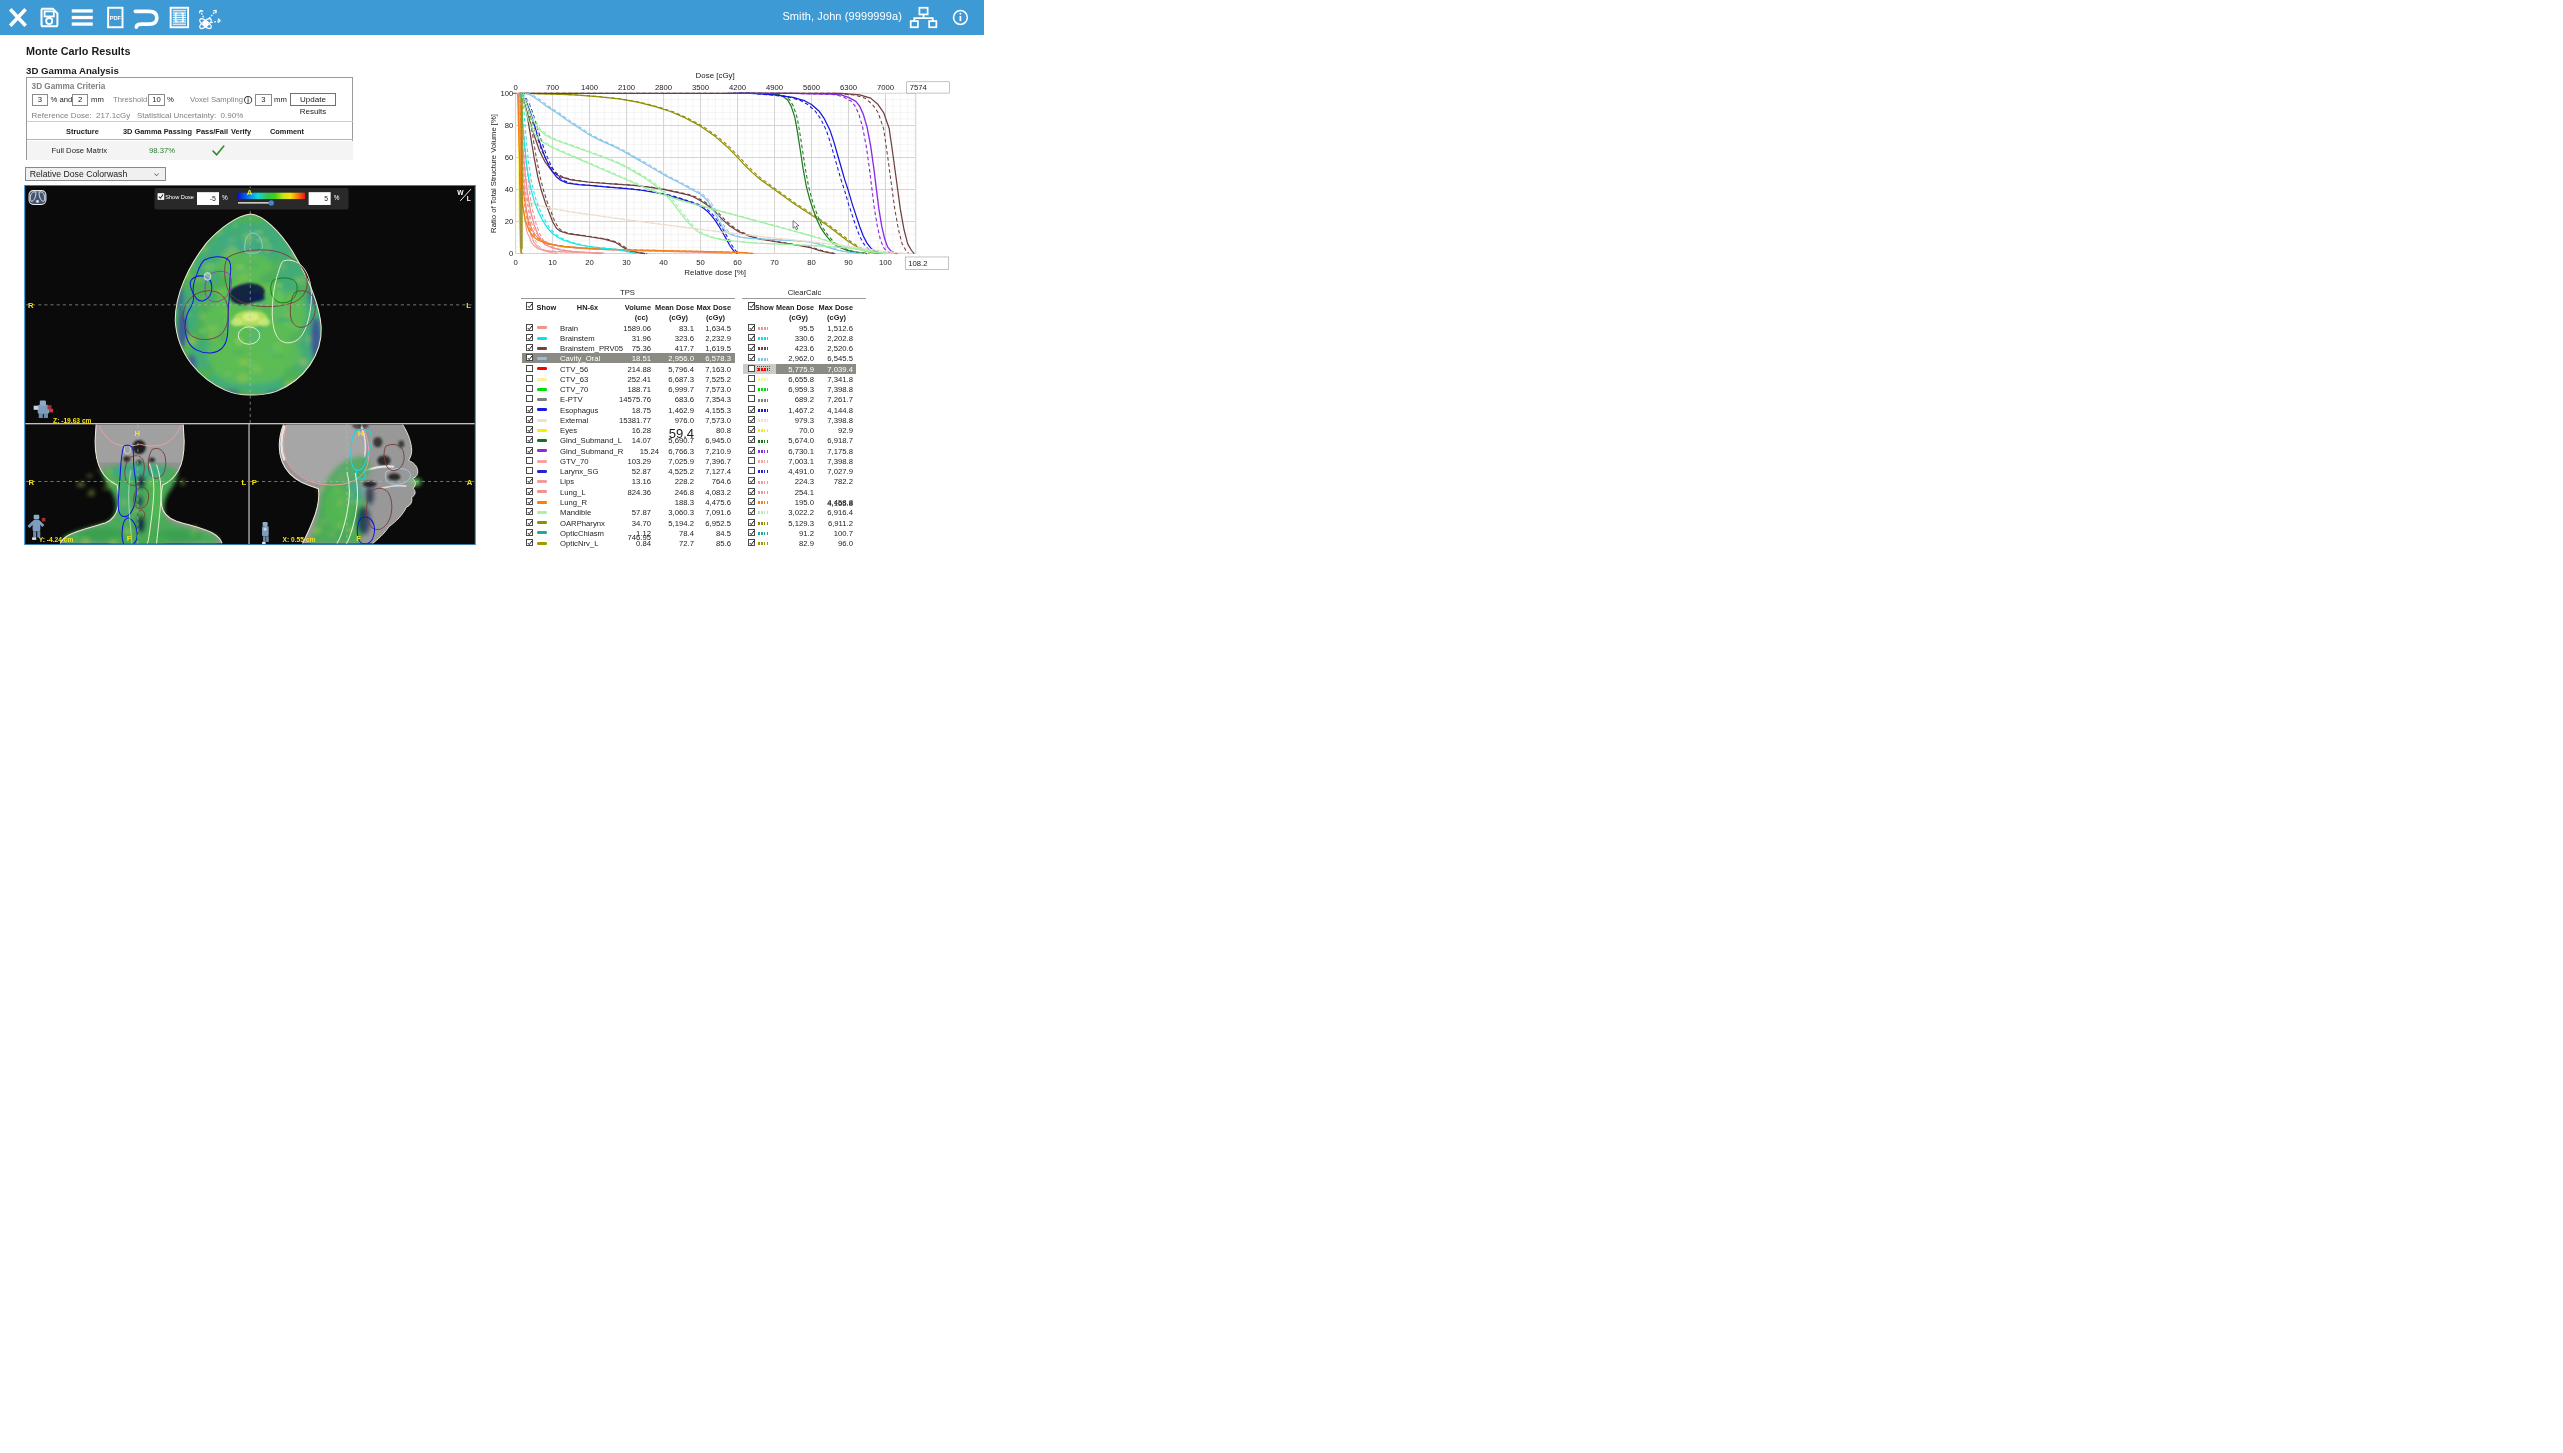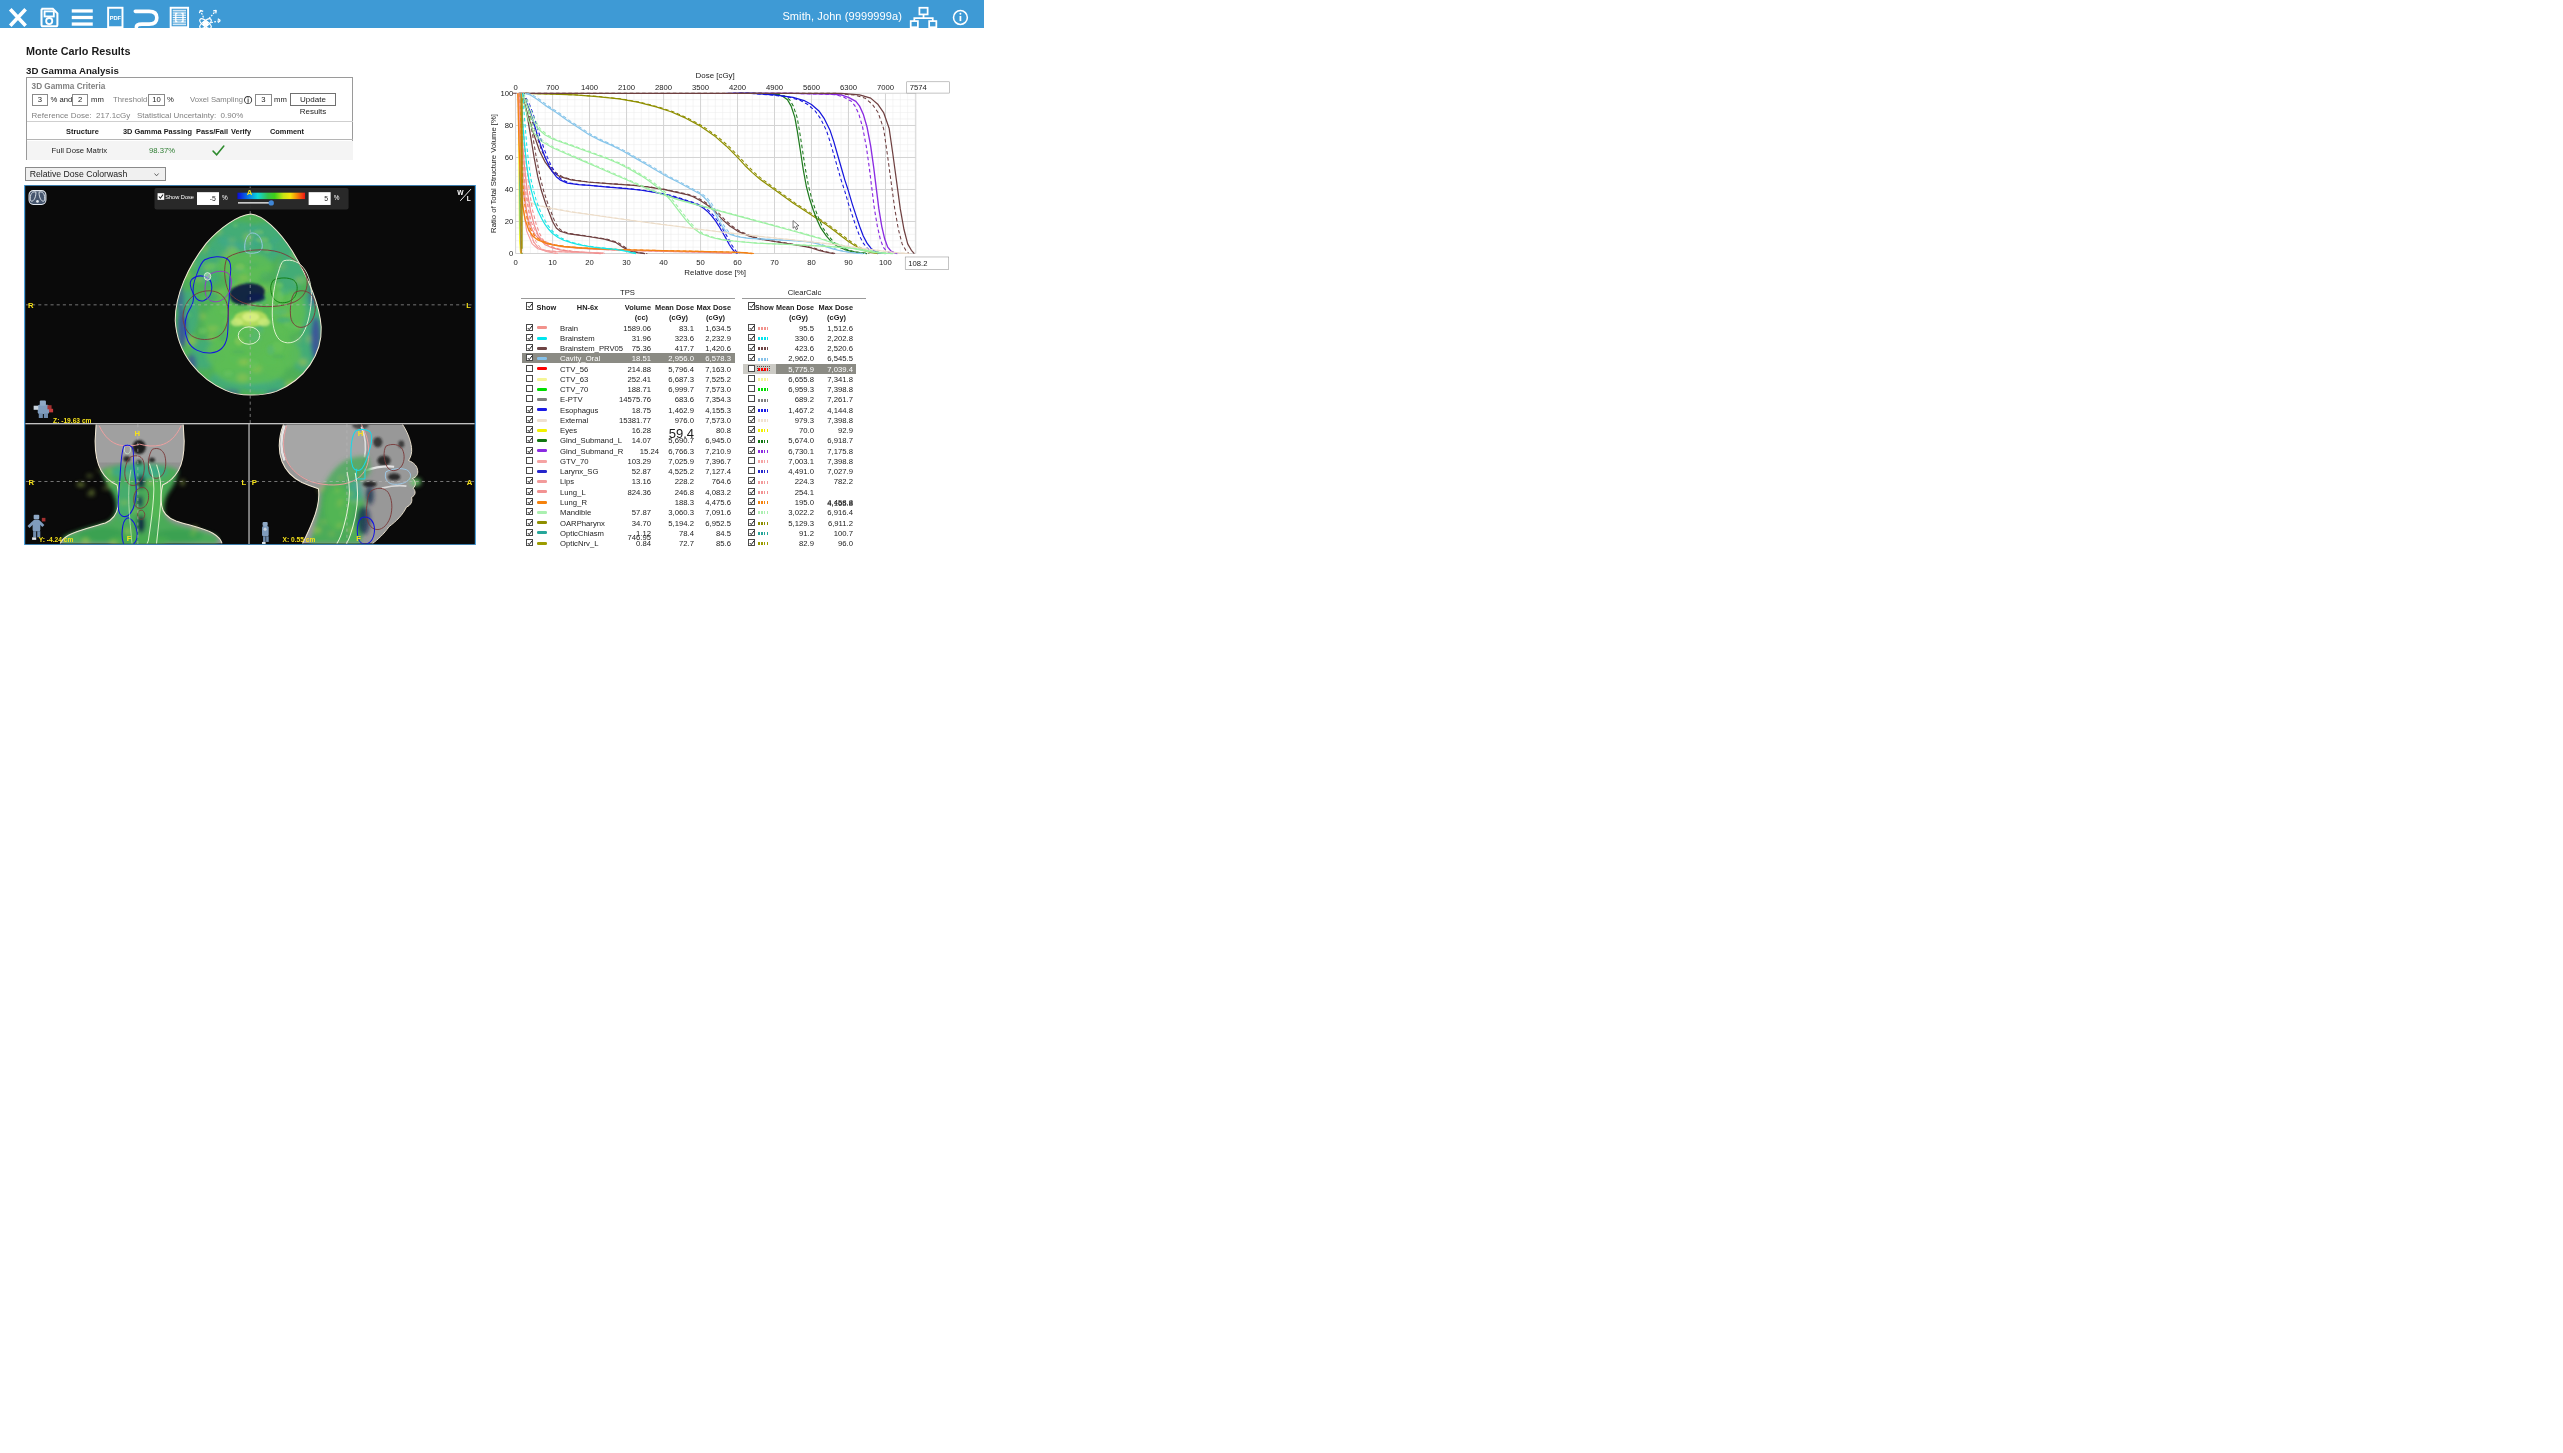--- a/index.html
+++ b/index.html
@@ -1,20 +1,20 @@
 <!DOCTYPE html>
 <html style="font-size:8.2px"><head>
 <meta charset="utf-8">
 <style>
 html,body{margin:0;padding:0;background:#fff;}
 *{box-sizing:border-box;font-family:"Liberation Sans",sans-serif;}
 #page{width:984px;height:554px;position:relative;overflow:hidden;background:#fff;}
 .abs{position:absolute;}
 
-#topbar{position:absolute;left:0;top:0;width:984px;height:28px;background:#3e9ad5;}
+#topbar{position:absolute;left:0;top:0;width:984px;height:35px;background:#3e9ad5;}
 #topbar svg{position:absolute;top:0;left:0;}
 #username{position:absolute;right:82px;top:10.3px;color:#fff;font-size:11px;font-weight:500;letter-spacing:0.1px;}
 
 #h1{position:absolute;left:26px;top:45px;font-size:10.8px;font-weight:700;color:#1b1b1b;}
 #h2{position:absolute;left:26px;top:65px;font-size:9.7px;font-weight:700;color:#1b1b1b;}
 
 #crit{position:absolute;left:26px;top:77px;width:327px;height:83px;border:0.5px solid #9a9a9a;background:#fff;}
 #crit .glabel{position:absolute;left:4.6px;top:3.6px;color:#808080;font-size:8.2px;font-weight:700;}
 .inp{position:absolute;background:#fff;border:0.5px solid #8a8a8a;font-size:7.7px;color:#1b1b1b;text-align:center;line-height:10.8px;height:11.8px;}
 .lbl{position:absolute;font-size:7.7px;color:#1b1b1b;}
@@ -783,21 +783,21 @@
 <div style="position:absolute;top:49px;font-size:7.7px;color:#1b1b1b;white-space:nowrap;right:60px;">2,202.8</div>
 <div style="position:absolute;left:13px;top:59px;width:7.4px;height:7.4px;border:0.8px solid #4a4a4a;background:#fff;">
         <svg width="5.9" height="5.9" viewBox="0 0 12 12" style="position:absolute;left:0px;top:0px">
           <path d="M1.6 6.2 L4.6 9.4 L10.4 1.6" stroke="#1b1b1b" stroke-width="2" fill="none"></path>
         </svg>
       </div>
 <div style="position:absolute;left:24px;top:62px;width:9.7px;height:2.6px;border-radius:1.3px;background:#6e4444;"></div>
 <div style="position:absolute;top:59px;font-size:7.7px;color:#1b1b1b;white-space:nowrap;left:47px;">Brainstem_PRV05</div>
 <div style="position:absolute;top:59px;font-size:7.7px;color:#1b1b1b;white-space:nowrap;right:262px;">75.36</div>
 <div style="position:absolute;top:59px;font-size:7.7px;color:#1b1b1b;white-space:nowrap;right:219px;">417.7</div>
-<div style="position:absolute;top:59px;font-size:7.7px;color:#1b1b1b;white-space:nowrap;right:182px;">1,420.6</div>
+<div style="position:absolute;top:59px;font-size:7.7px;color:#1b1b1b;white-space:nowrap;right:182px;">1,619.5</div>
 <div style="position:absolute;left:235px;top:59px;width:7.4px;height:7.4px;border:0.8px solid #4a4a4a;background:#fff;">
         <svg width="5.9" height="5.9" viewBox="0 0 12 12" style="position:absolute;left:0px;top:0px">
           <path d="M1.6 6.2 L4.6 9.4 L10.4 1.6" stroke="#1b1b1b" stroke-width="2" fill="none"></path>
         </svg>
       </div>
 <div style="position:absolute;left:245px;top:62px;width:10.8px;height:2.6px;background:repeating-linear-gradient(90deg,#6e4444 0 1.7px,transparent 1.7px 2.9px);"></div>
 <div style="position:absolute;top:59px;font-size:7.7px;color:#1b1b1b;white-space:nowrap;right:99px;">423.6</div>
 <div style="position:absolute;top:59px;font-size:7.7px;color:#1b1b1b;white-space:nowrap;right:60px;">2,520.6</div>
 <div style="position:absolute;left:8.7px;top:68px;width:213px;height:10.3px;background:#8b8b84;"></div>
 <div style="position:absolute;left:13px;top:69px;width:7.4px;height:7.4px;border:0.8px solid #4a4a4a;background:#fff;">

